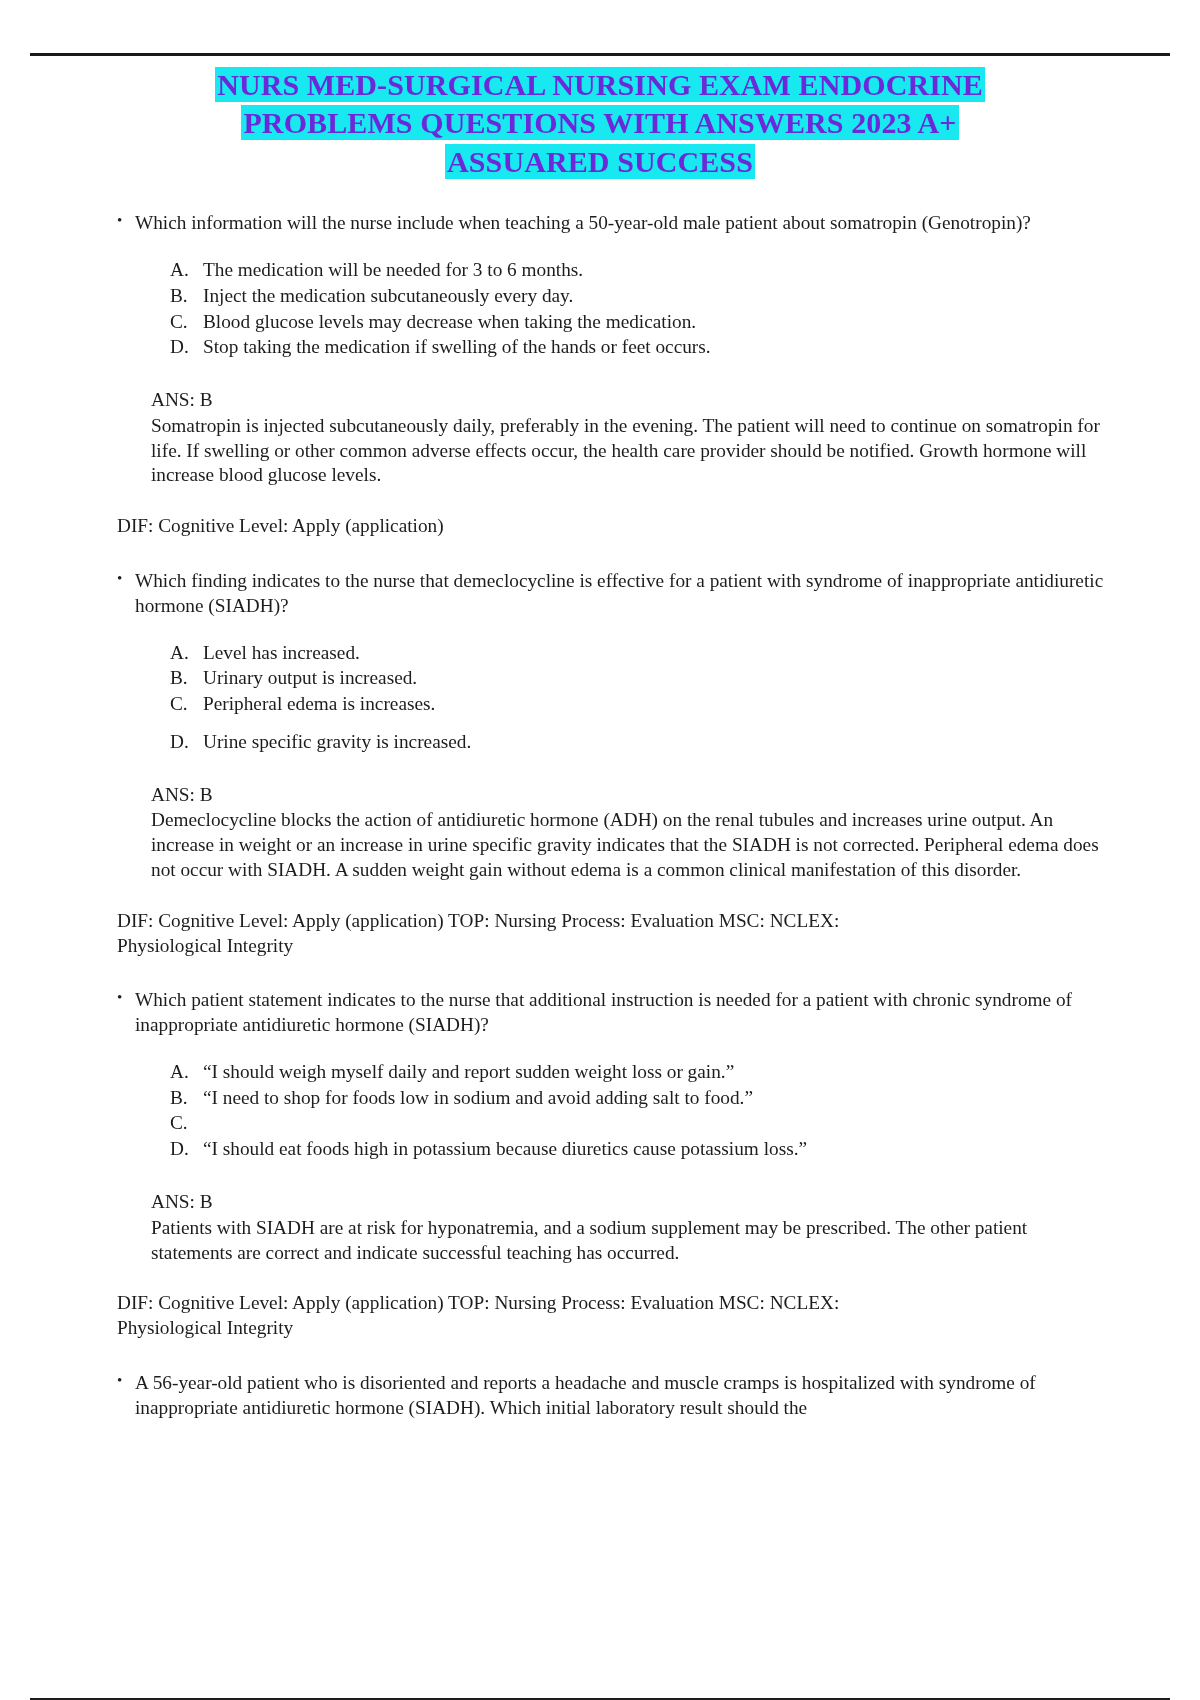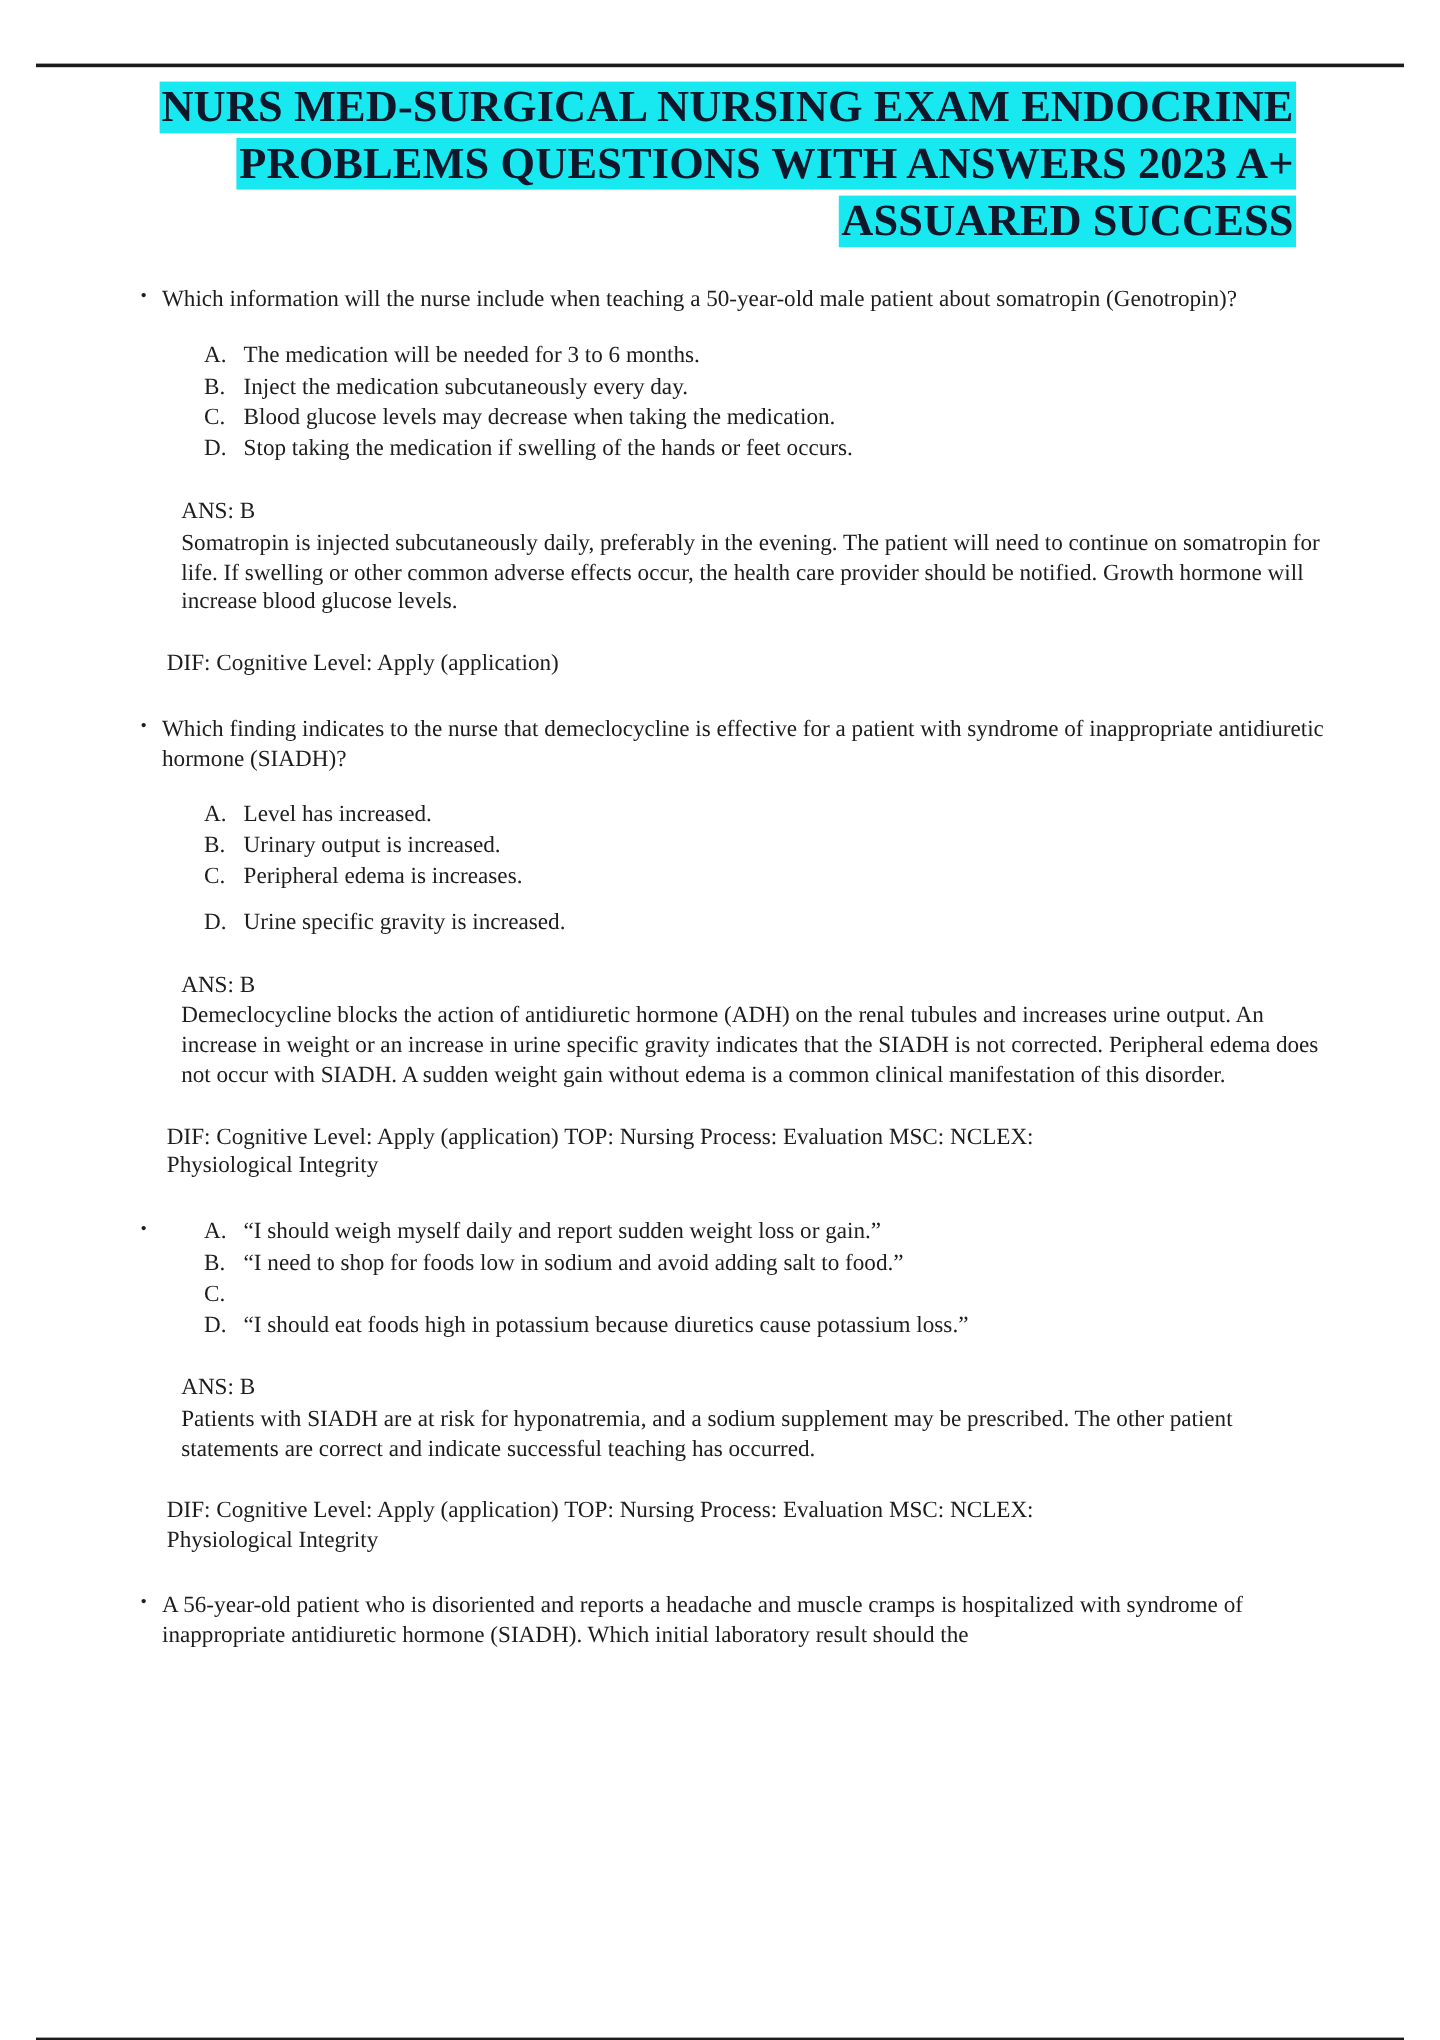--- a/index.html
+++ b/index.html
@@ -27,26 +27,26 @@
     background: #1b1b1b;
     margin: 0 auto;
     width: 1140px;
   }
   .rule-top { margin-top: 53px; }
   .rule-bottom { position: absolute; left: 30px; bottom: 52px; width: 1140px; }
 
   .title-block {
     margin: 10px auto 0 auto;
     width: 960px;
-    text-align: right;
+    text-align: center;
     font-weight: bold;
-    font-size: 37px;
+    font-size: 30px;
     line-height: 1.28;
     letter-spacing: 0.1px;
-    color: #0f172a;
+    color: #6d28d9;
   }
   .title-block .hl {
     background: #18e8f0;
     box-decoration-break: clone;
     -webkit-box-decoration-break: clone;
     padding: 1px 2px;
   }
 
   .content {
     margin: 0 auto;
@@ -85,21 +85,21 @@
   .opt .letter {
     width: 33px;
     flex: 0 0 33px;
   }
   .opt.spaced { margin-top: 13px; }
 
   .ans-block { margin-top: 28px; margin-left: 34px; }
   .ans-label { margin-bottom: 1px; }
   .ans-text { }
 
-  .meta-block { margin-top: 26px; margin-left: 22px; }
+  .meta-block { margin-top: 26px; }
   .meta-line { }
 
   .tail { margin-top: 30px; padding-left: 18px; position: relative; }
   .tail .bullet {
     position: absolute;
     left: 0;
     top: -1px;
     font-size: 15px;
     line-height: 1.4;
   }
@@ -175,20 +175,21 @@
       <div class="ans-label">ANS: B</div>
       <div class="ans-text">Demeclocycline blocks the action of antidiuretic hormone (ADH) on the renal tubules and increases urine output. An increase in weight or an increase in urine specific gravity indicates that the SIADH is not corrected. Peripheral edema does not occur with SIADH. A sudden weight gain without edema is a common clinical manifestation of this disorder.</div>
     </div>
     <div class="meta-block">
       <div class="meta-line">DIF: Cognitive Level: Apply (application) TOP: Nursing Process: Evaluation MSC: NCLEX:</div>
       <div class="meta-line">Physiological Integrity</div>
     </div>
 
     <div class="q">
       <span class="bullet">•</span>
+      <span class="qtext">Which patient statement indicates to the nurse that additional instruction is needed for a patient with chronic syndrome of inappropriate antidiuretic hormone (SIADH)?</span>
     </div>
     <div class="options">
       <div class="opt">
         <span class="letter">A.</span>
         <span class="otext">“I should weigh myself daily and report sudden weight loss or gain.”</span>
       </div>
       <div class="opt">
         <span class="letter">B.</span>
         <span class="otext">“I need to shop for foods low in sodium and avoid adding salt to food.”</span>
       </div>

